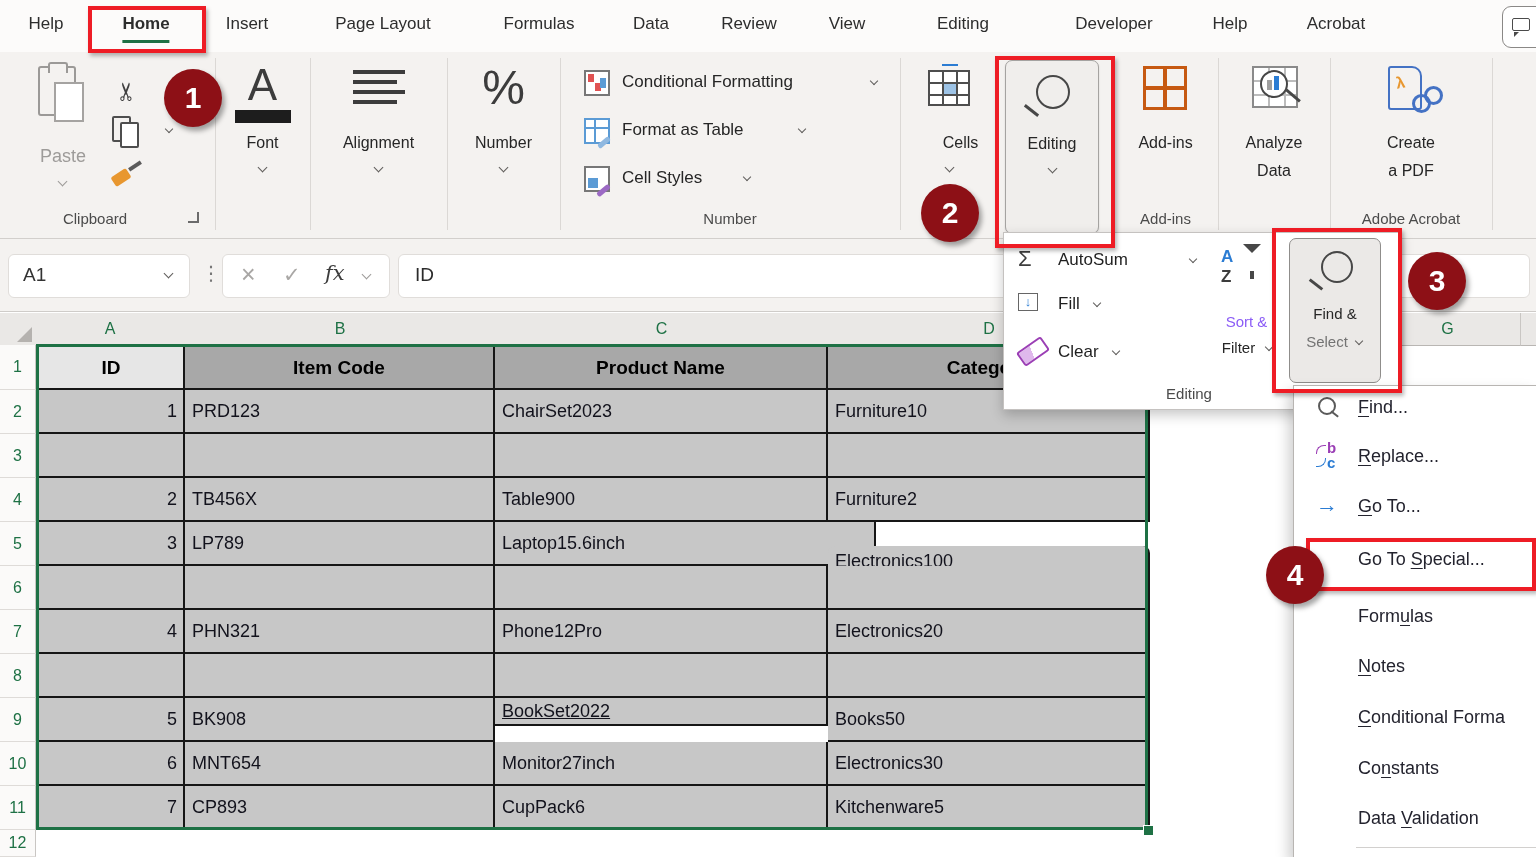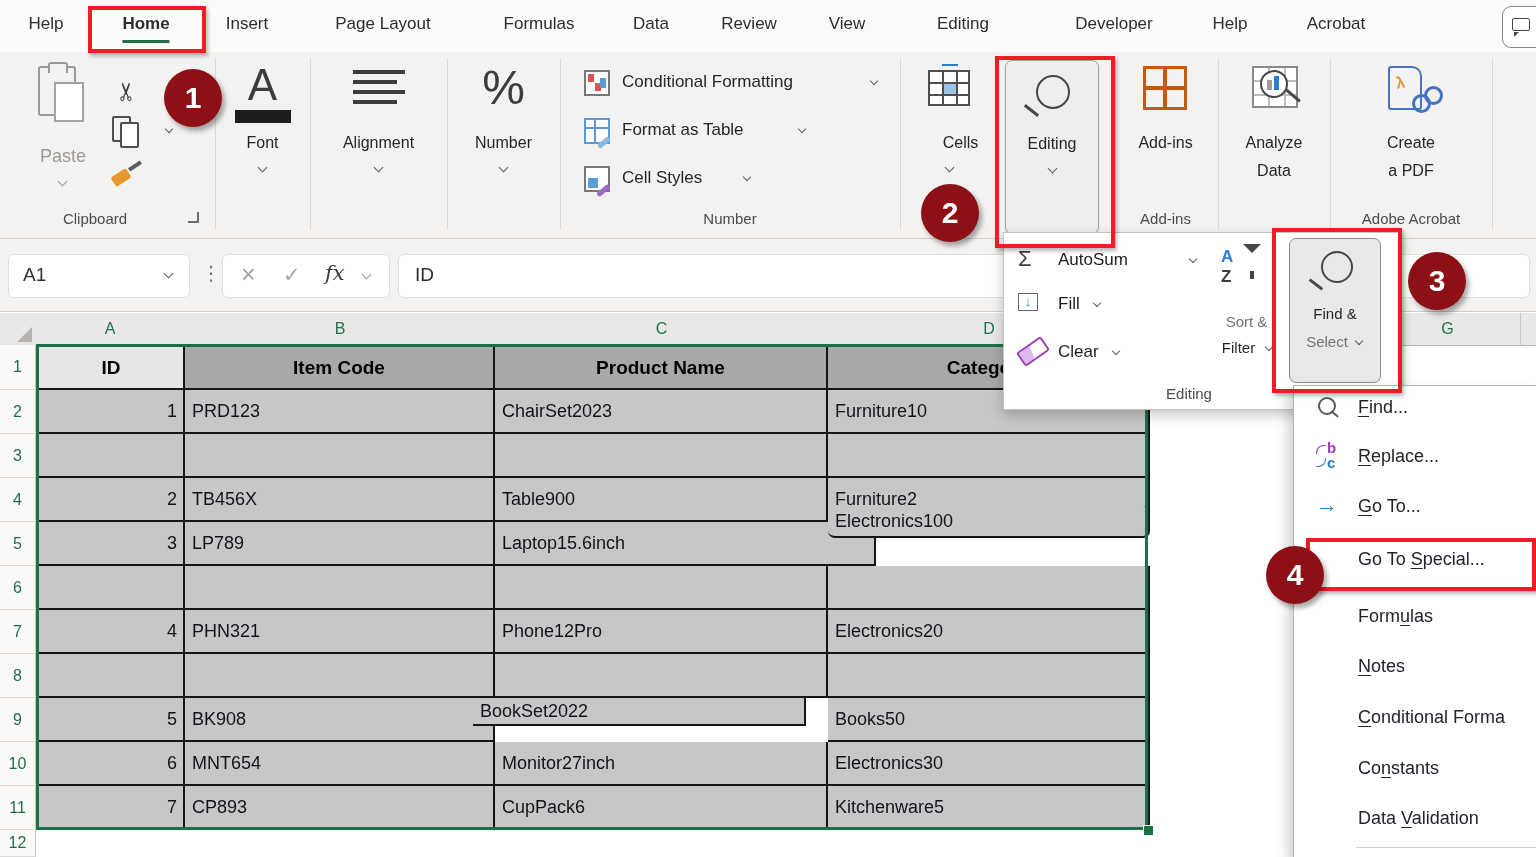--- a/index.html
+++ b/index.html
@@ -282,36 +282,36 @@
       <div class="cell data" style="left: 185px; top: 434px; width: 310px; height: 44px;"></div>
       <div class="cell data" style="left: 495px; top: 434px; width: 333px; height: 44px;"></div>
       <div class="cell data" style="left: 828px; top: 434px; width: 322px; height: 44px;"></div>
       <div class="cell c0 data num" style="left: 37px; top: 478px; width: 148px; height: 44px;">2</div>
       <div class="cell data" style="left: 185px; top: 478px; width: 310px; height: 44px;">TB456X</div>
       <div class="cell data" style="left: 495px; top: 478px; width: 333px; height: 44px;">Table900</div>
       <div class="cell data" style="left: 828px; top: 478px; width: 322px; height: 44px;">Furniture2</div>
       <div class="cell c0 data num" style="left: 37px; top: 522px; width: 148px; height: 44px;">3</div>
       <div class="cell data" style="left: 185px; top: 522px; width: 310px; height: 44px;">LP789</div>
       <div class="cell data" style="left: 495px; top: 522px; width: 381px; height: 44px;">Laptop15.6inch</div>
-      <div class="cell data" style="left: 828px; top: 506px; width: 322px; height: 32px; border-radius: 7px;">Electronics100</div>
+      <div class="cell data" style="left: 828px; top: 546px; width: 322px; height: 32px; border-radius: 7px;">Electronics100</div>
       <div class="cell c0 data num" style="left: 37px; top: 566px; width: 148px; height: 44px;"></div>
       <div class="cell data" style="left: 185px; top: 566px; width: 310px; height: 44px;"></div>
       <div class="cell data" style="left: 495px; top: 566px; width: 333px; height: 44px;"></div>
       <div class="cell data" style="left: 828px; top: 566px; width: 322px; height: 44px;"></div>
       <div class="cell c0 data num" style="left: 37px; top: 610px; width: 148px; height: 44px;">4</div>
       <div class="cell data" style="left: 185px; top: 610px; width: 310px; height: 44px;">PHN321</div>
       <div class="cell data" style="left: 495px; top: 610px; width: 333px; height: 44px;">Phone12Pro</div>
       <div class="cell data" style="left: 828px; top: 610px; width: 322px; height: 44px;">Electronics20</div>
       <div class="cell c0 data num" style="left: 37px; top: 654px; width: 148px; height: 44px;"></div>
       <div class="cell data" style="left: 185px; top: 654px; width: 310px; height: 44px;"></div>
       <div class="cell data" style="left: 495px; top: 654px; width: 333px; height: 44px;"></div>
       <div class="cell data" style="left: 828px; top: 654px; width: 322px; height: 44px;"></div>
       <div class="cell c0 data num" style="left: 37px; top: 698px; width: 148px; height: 44px;">5</div>
       <div class="cell data" style="left: 185px; top: 698px; width: 310px; height: 44px;">BK908</div>
-      <div class="cell data" style="left: 473px; top: 698px; width: 333px; height: 28px;">BookSet2022</div>
+      <div class="cell data" style="left: 495px; top: 698px; width: 333px; height: 28px; text-decoration: underline;">BookSet2022</div>
       <div class="cell data" style="left: 828px; top: 698px; width: 322px; height: 44px;">Books50</div>
       <div class="cell c0 data num" style="left: 37px; top: 742px; width: 148px; height: 44px;">6</div>
       <div class="cell data" style="left: 185px; top: 742px; width: 310px; height: 44px;">MNT654</div>
       <div class="cell data" style="left: 495px; top: 742px; width: 333px; height: 44px;">Monitor27inch</div>
       <div class="cell data" style="left: 828px; top: 742px; width: 322px; height: 44px;">Electronics30</div>
       <div class="cell c0 data num" style="left: 37px; top: 786px; width: 148px; height: 44px;">7</div>
       <div class="cell data" style="left: 185px; top: 786px; width: 310px; height: 44px;">CP893</div>
       <div class="cell data" style="left: 495px; top: 786px; width: 333px; height: 44px;">CupPack6</div>
       <div class="cell data" style="left: 828px; top: 786px; width: 322px; height: 44px;">Kitchenware5</div>
     </div>
@@ -332,21 +332,21 @@
     </div>
     <div class="abs" style="left:14px;top:104px;width:150px;height:32px">
       <span class="eraser abs" style="left:0;top:6px"></span>
       <span class="abs" style="left:40px;top:5px;font-size:17px;color:#1f1f1f">Clear</span>
       <span class="chev xs abs" style="left:95px;top:11px"></span>
     </div>
     <div class="abs ctr" style="left:205px;top:8px;width:75px;height:145px">
       <span class="abs" style="left:12px;top:6px;font-size:17px;font-weight:bold;color:#2b7cd3">A</span>
       <span class="abs" style="left:12px;top:26px;font-size:17px;font-weight:bold;color:#3c3c3c">Z</span>
       <span class="abs" style="left:34px;top:12px"><span class="fun"></span><span class="funstem" style="display:block"></span></span>
-      <div class="abs" style="left:0;top:72px;width:75px;font-size:15px;color:#737373">Sort &amp;</div>
+      <div class="abs" style="left:0;top:72px;width:75px;font-size:15px;color:#8b5cf6">Sort &amp;</div>
       <div class="abs" style="left:-8px;top:98px;width:75px;font-size:15px;color:#262626">Filter</div>
       <span class="chev xs abs" style="left:57px;top:103px"></span>
     </div>
     <div class="abs ctr" style="left:285px;top:5px;width:90px;height:143px;background:#ebe9e7;border:1px solid #8f8d8b;border-radius:7px">
       <div class="abs magc" style="left:31px;top:12px;width:28px;height:28px"></div>
       <div class="abs magh" style="left:18px;top:44px;width:16px;height:3px"></div>
       <div class="abs" style="left:0;top:66px;width:90px;font-size:15px;color:#262626">Find &amp;</div>
       <div class="abs" style="left:-8px;top:94px;width:90px;font-size:15px;color:#737373">Select</div>
       <span class="chev xs abs" style="left:66px;top:99px"></span>
     </div>

